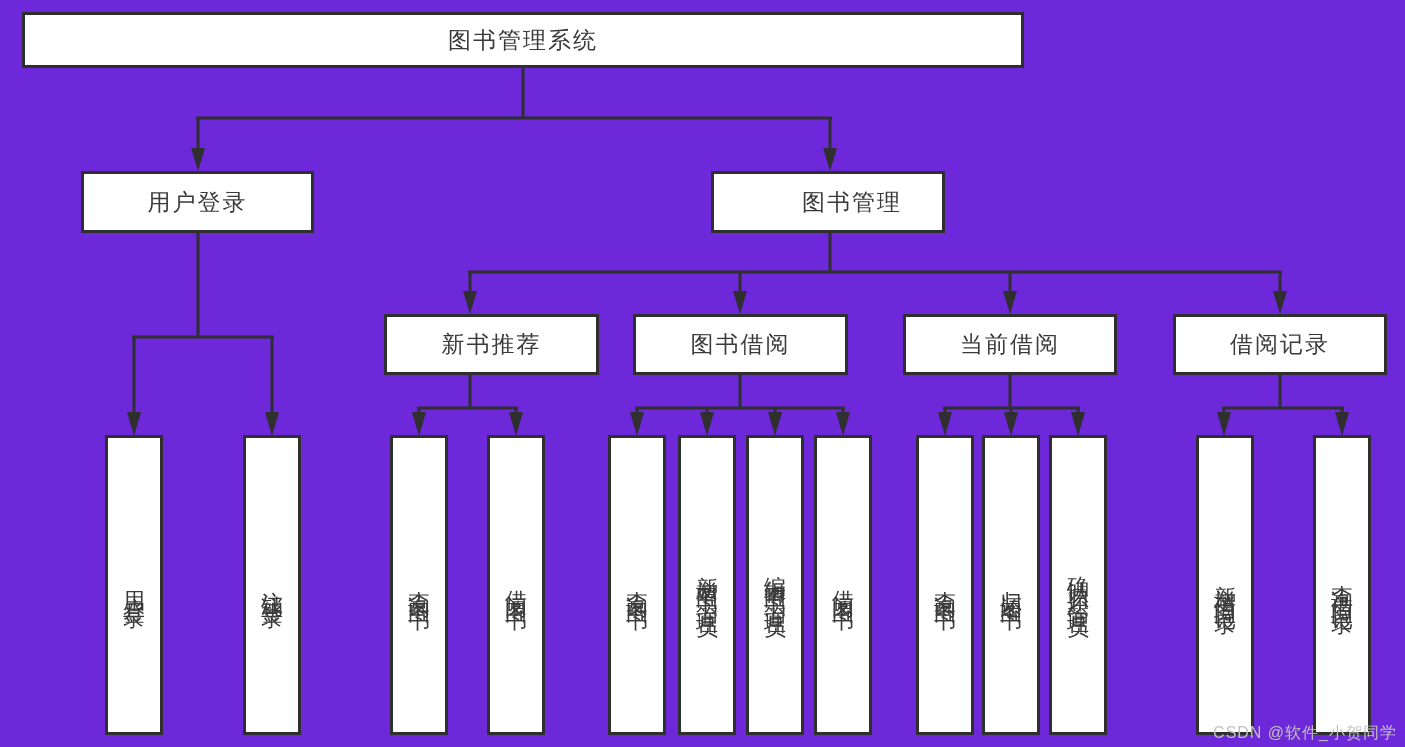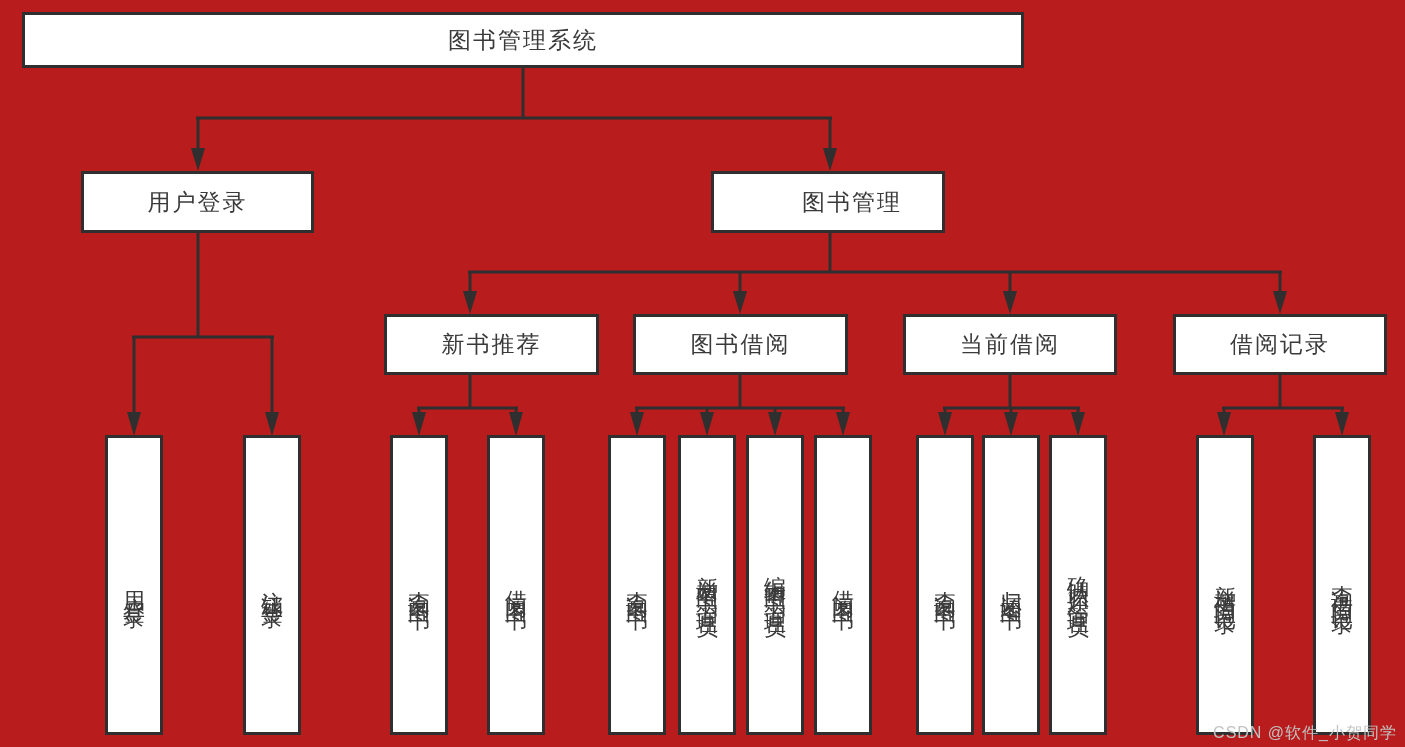--- a/index.html
+++ b/index.html
@@ -1,20 +1,20 @@
 <!DOCTYPE html>
 <html><head>
 <meta charset="utf-8">
 <style>
   html, body { margin: 0; padding: 0; background: #ffffff; }
   .canvas {
     position: relative;
     width: 1405px;
     height: 747px;
-    background: #b91c1c;
+    background: #6d28d9;
     font-family: "Liberation Sans", "DejaVu Sans", sans-serif;
     overflow: hidden;
   }
   .connectors {
     position: absolute;
     left: 0; top: 0;
     width: 1405px; height: 747px;
     z-index: 3;
     pointer-events: none;
   }

